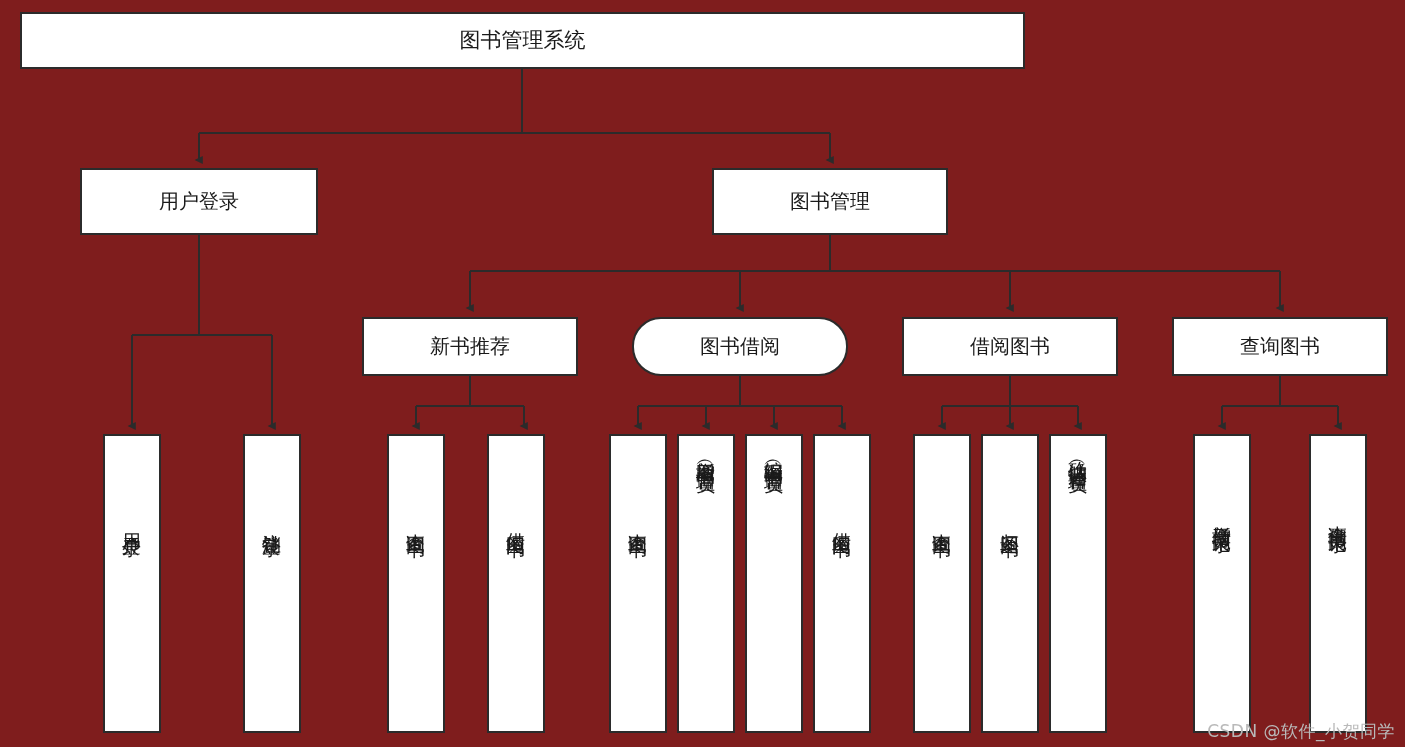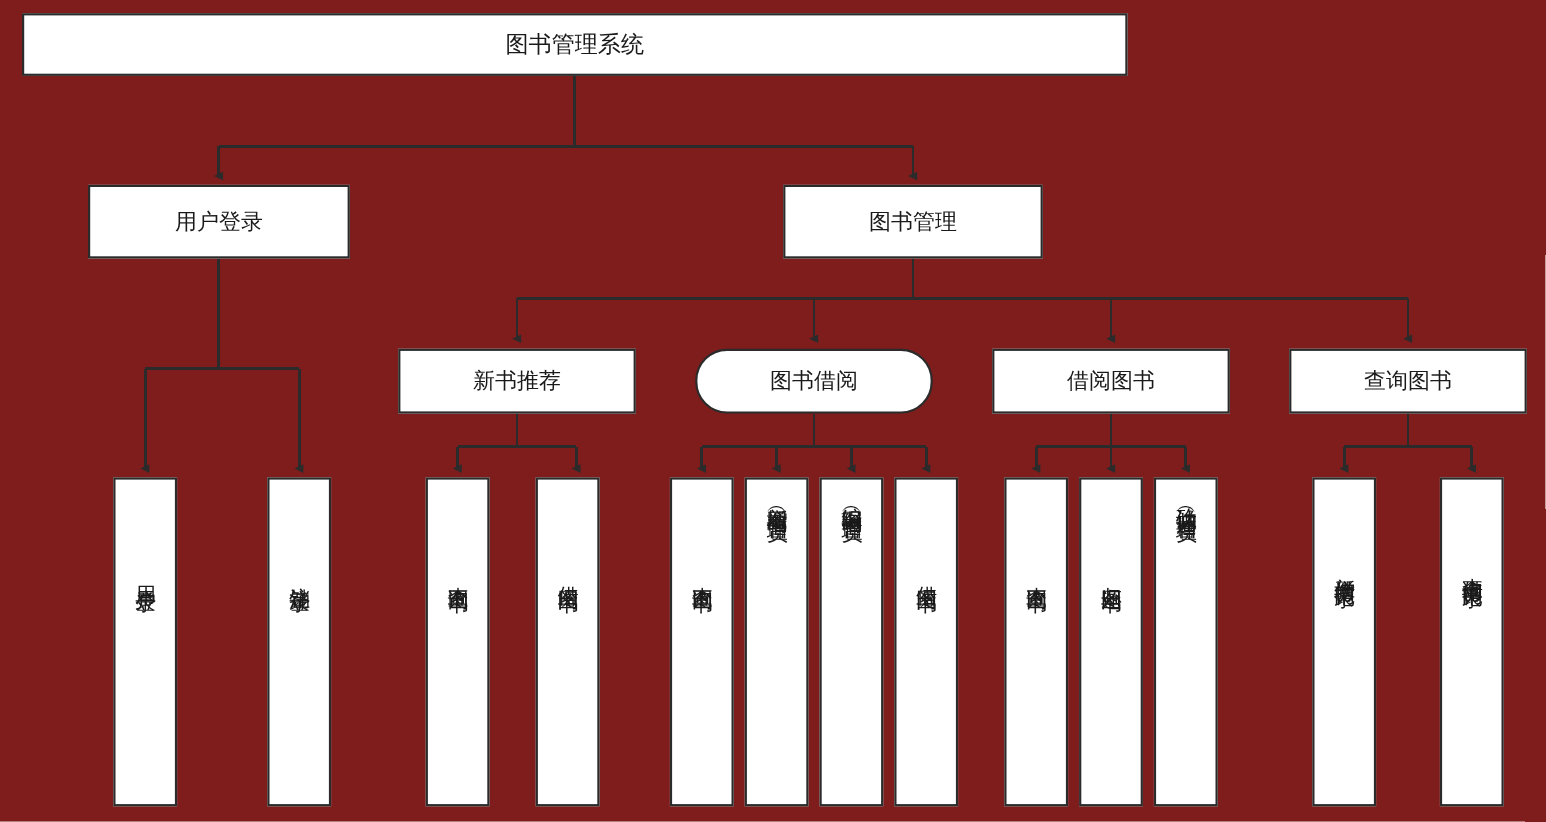--- a/index.html
+++ b/index.html
@@ -193,13 +193,14 @@
     <span class="node-label">确认归还（管理员）</span>
   </div>
 
   <div class="node leaf leaf-mid" style="left:1193px; top:434px; width:58px; height:299px;">
     <span class="node-label">新增借阅记录</span>
   </div>
   <div class="node leaf leaf-mid" style="left:1309px; top:434px; width:58px; height:299px;">
     <span class="node-label">查询借阅记录</span>
   </div>
 
+  <div id="watermark">CSDN @软件_小贺同学</div>
 </div>
 
 </body></html>

